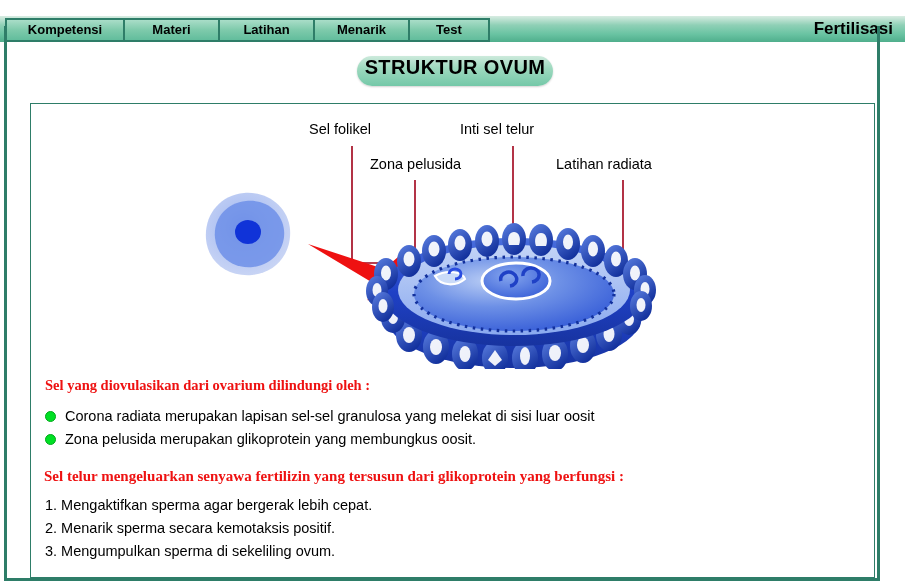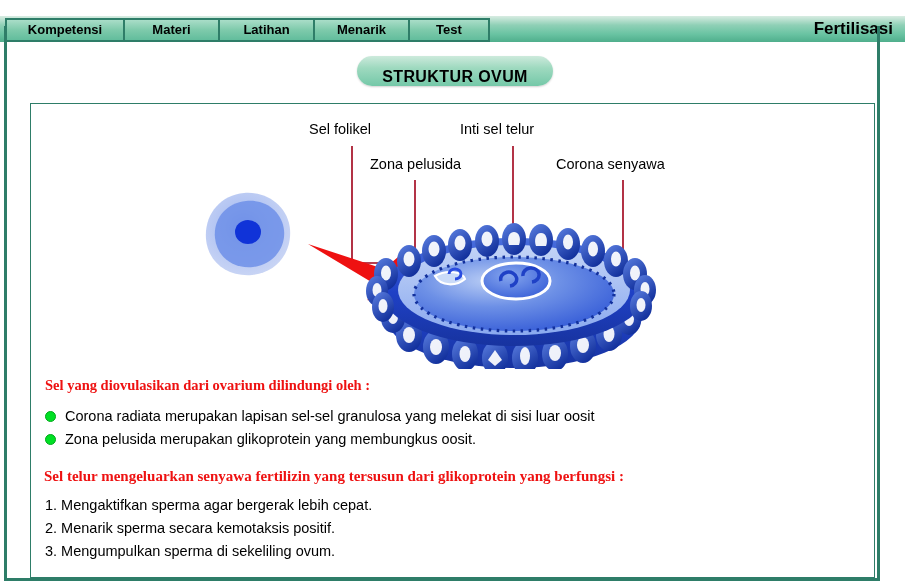--- a/index.html
+++ b/index.html
@@ -49,22 +49,22 @@
     font-size:17px; font-weight:bold; color:#000;
     letter-spacing:0px;
   }
 
   
   #pill {
     position:absolute; left:357px; top:56px; width:196px; height:30px;
     border-radius:15px;
     background: linear-gradient(to bottom,#cdeadc 0%, #9ed9bf 40%, #74c8a8 100%);
     box-shadow: 0 1px 2px rgba(0,0,0,0.18);
-    display:flex; align-items:flex-end; justify-content:center;
-    font-size:16px; font-weight:bold; color:#000; letter-spacing:0.4px;
+    display:flex; align-items:flex-start; justify-content:center;
+    font-size:20px; font-weight:bold; color:#000; letter-spacing:0.4px;
   }
 
   
   #panel {
     position:absolute; left:30px; top:103px; width:845px; height:475px;
     border:1px solid #2e7d68; background:#ffffff;
   }
 
   
   #diagram { position:absolute; left:0; top:0; width:845px; height:265px; }
@@ -256,21 +256,21 @@
           <path d="M470 177 a8,7 0 1 1 9,5 M492 172 a8,7 0 1 1 9,6" fill="none" stroke="#1f41c6" stroke-width="3.5"></path>
 
           <path d="M404 172 c12,-7 28,-4 30,3 c-8,7 -24,8 -30,-3 z" fill="#cadbf8" stroke="#ffffff" stroke-width="2.2"></path>
           <path d="M418 170 a6,5 0 1 1 6,5" fill="none" stroke="#2a4ce0" stroke-width="3"></path>
         </g>
       </svg>
 
       <div class="lbl" id="lbl-folikel">Sel folikel</div>
       <div class="lbl" id="lbl-zona">Zona pelusida</div>
       <div class="lbl" id="lbl-inti">Inti sel telur</div>
-      <div class="lbl" id="lbl-corona">Corona senyawa</div>
+      <div class="lbl" id="lbl-corona">Latihan radiata</div>
     </div>
 
     <div id="textblock">
 
       <div class="head-red" id="head1">Sel yang diovulasikan dari ovarium dilindungi oleh :</div>
 
       <div class="bullet-row" id="b1">
         <span class="dot"></span>
         <span>Corona radiata merupakan lapisan sel-sel granulosa yang melekat di sisi luar oosit</span>
       </div>

